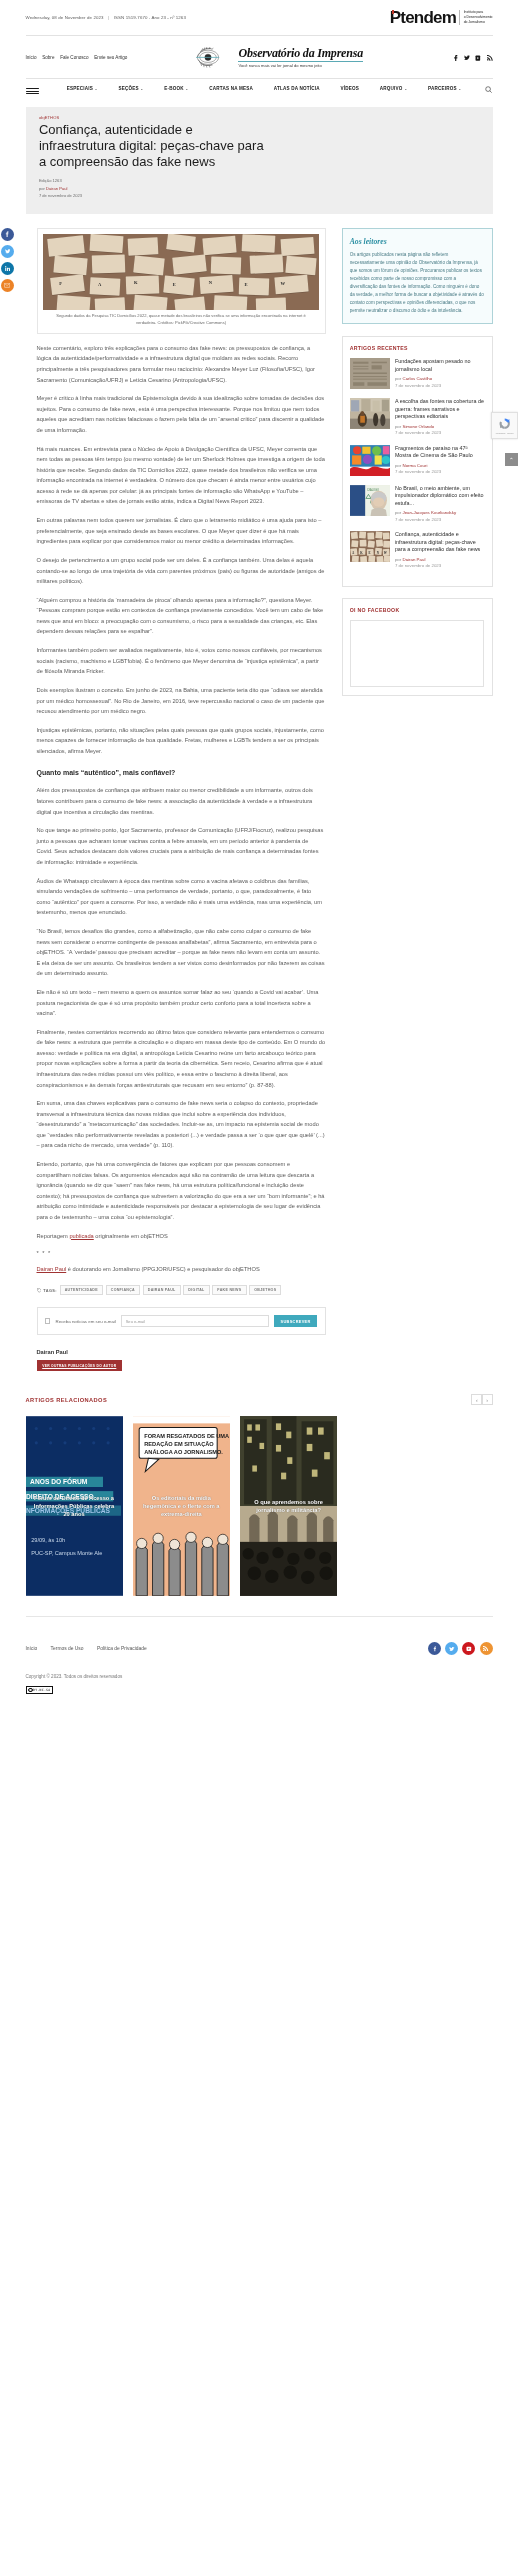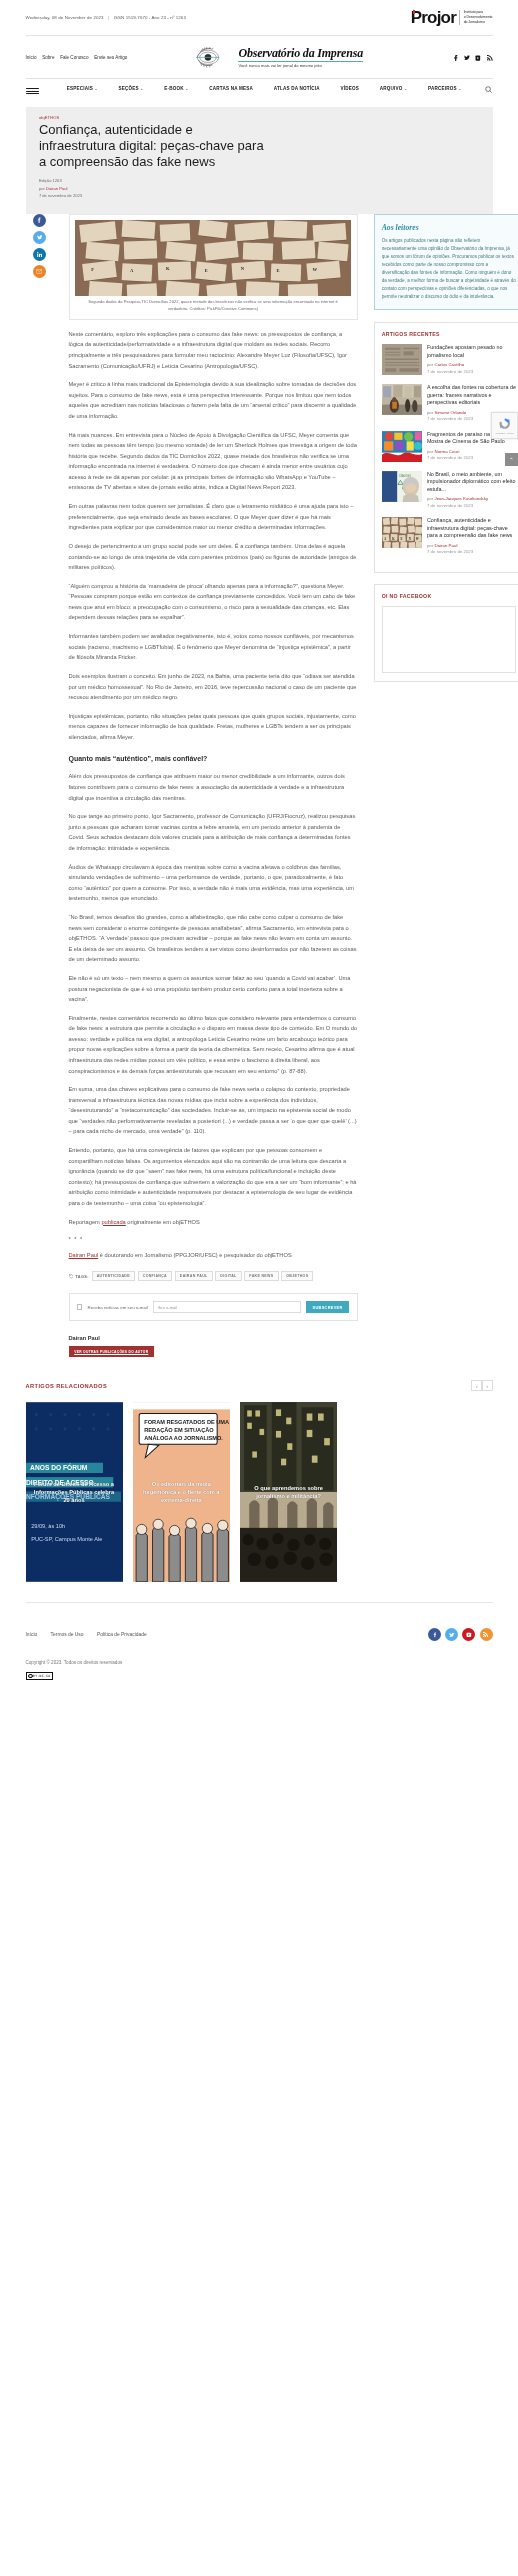--- a/index.html
+++ b/index.html
@@ -68,21 +68,21 @@
   .hero-kicker { font-size:4.1px; color:#a03232; margin-bottom:2.1px; letter-spacing:0.1px; }
   .hero-title {
     font-family:"Liberation Sans", sans-serif;
     font-size:13px; line-height:1.22; font-weight:normal; color:#1d1d1d; margin:0 0 7.2px;
     max-width:227px;
   }
   .hero-meta { font-size:4.1px; line-height:1.9; color:#6d6d6d; }
   .hero-meta a { color:#a03232; text-decoration:none; }
 
   
-  .cols { display:flex; gap:16px; margin-top:0; }
+  .cols { display:flex; gap:16px; margin-top:14px;justify-content:flex-end; }
   .share-rail { width:27px; flex:0 0 27px; padding-left:7.2px; }
   .share-btn {
     width:13.4px; height:13.4px; border-radius:50%; margin-bottom:3.6px;
     display:flex; align-items:center; justify-content:center; color:#fff;
   }
   .share-btn svg { display:block; }
   .article-col { width:289px; flex:0 0 289px; }
   .side-col { width:151px; flex:0 0 151px; margin-left:auto; }
 
   
@@ -204,21 +204,21 @@
 <div class="wrap">
   <div class="inner">
 
     <div class="topbar">
       <div class="topbar-meta">
         <span>Wednesday, 08 de November de 2023</span>
         <span class="sep">|</span>
         <span>ISSN 1519-7670 - Ano 23 - nº 1263</span>
       </div>
       <div class="projor">
-        <div class="projor-word"><span class="p-red">P</span><span>rojor</span></div>
+        <div class="projor-word"><span class="p-red">P</span><span>tendem</span></div>
         <div class="projor-sub">
           <div>Instituto para</div>
           <div>o Desenvolvimento</div>
           <div>do Jornalismo</div>
         </div>
       </div>
     </div>
     <div class="rule"></div>
 
     <div class="masthead">

